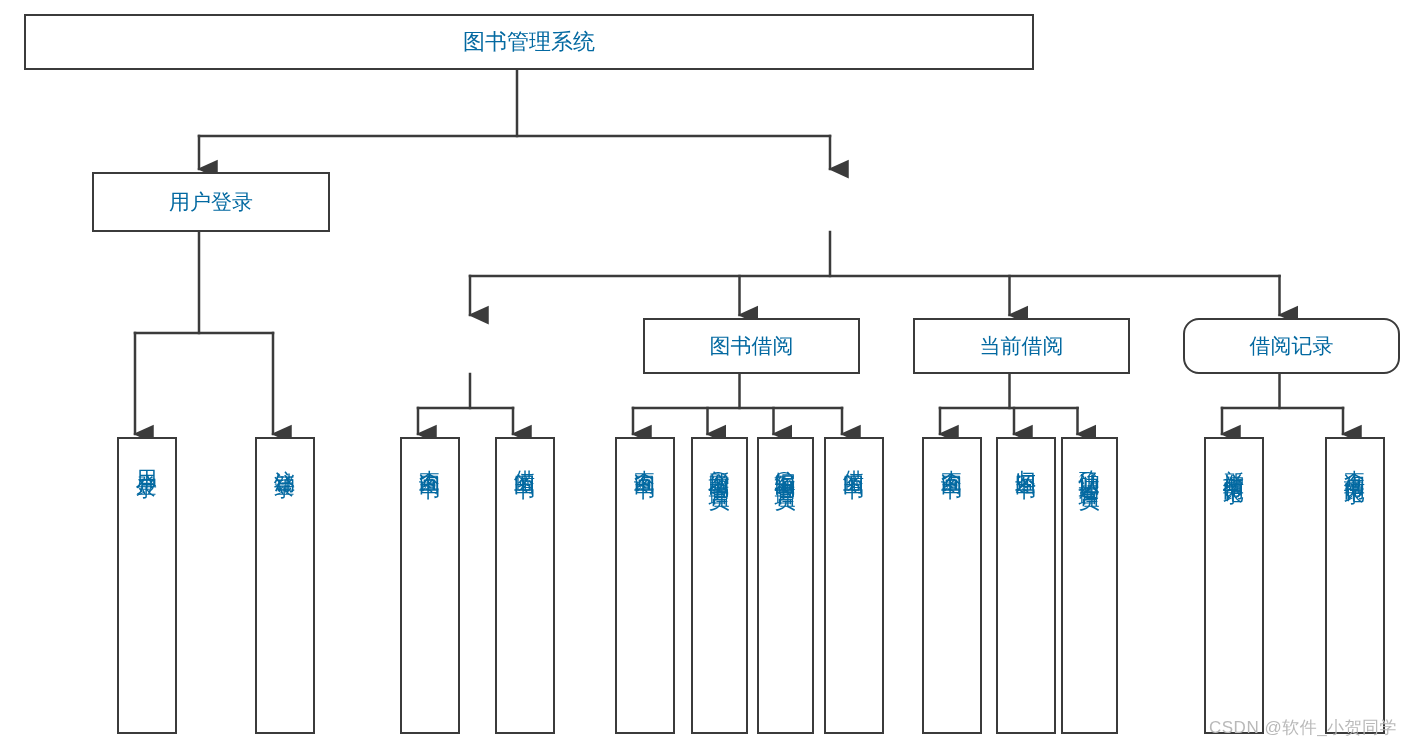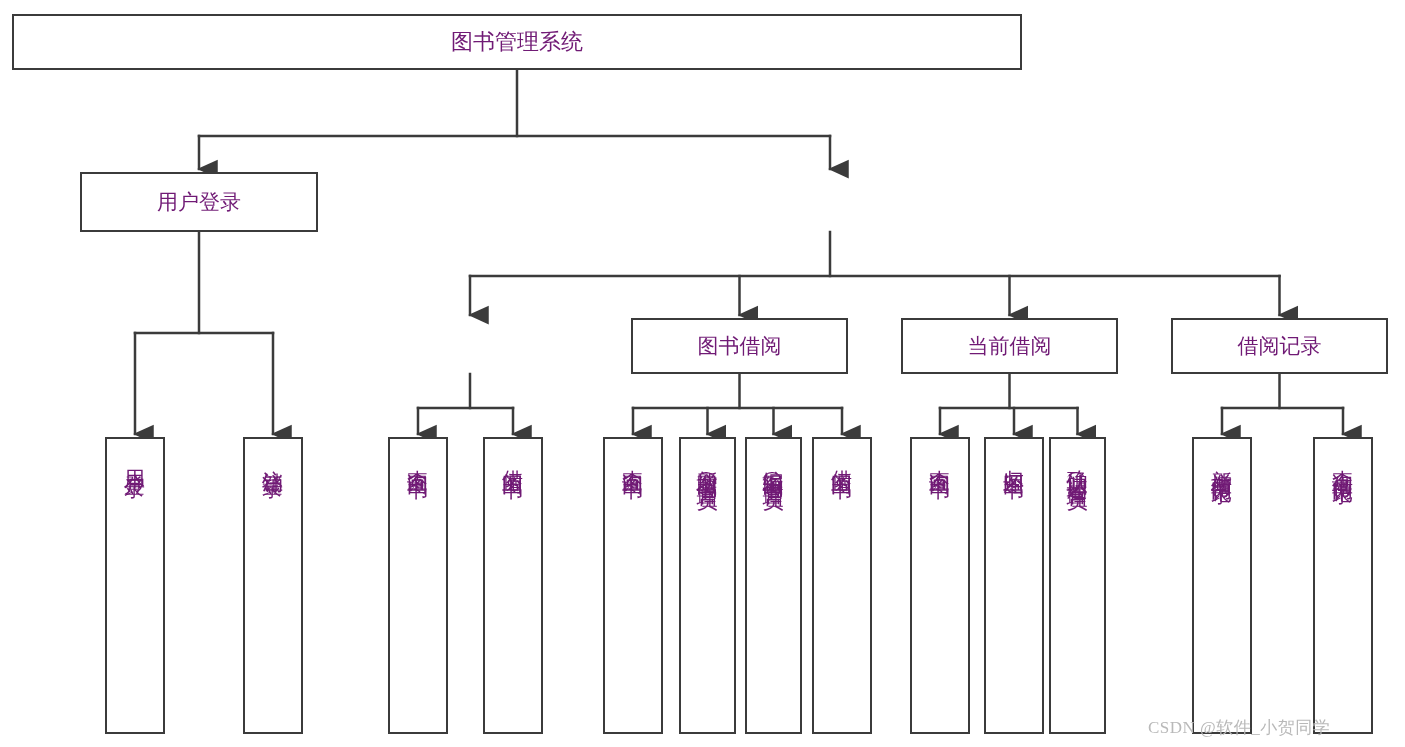--- a/index.html
+++ b/index.html
@@ -27,21 +27,22 @@
     pointer-events: none;
   }
   .node {
     position: absolute;
     box-sizing: border-box;
     border: 2.5px solid #3b3b3b;
     background: #ffffff;
     display: flex;
     align-items: center;
     justify-content: center;
-    color: #701a75;
+    color: #0369a1;
+    margin-left: 12px;
   }
   .node.root {
     font-size: 22px;
   }
   .node.lvl2 {
     font-size: 21px;
   }
   .node.leaf {
     font-size: 21px;
     padding-top: 14px;
@@ -118,21 +119,21 @@
   <div class="node lvl2" id="n-l2-0" style="left: 80px; top: 172px; width: 238px; height: 60px;">
     <span>用户登录</span>
   </div>
 
   <div class="node lvl2" id="n-l3-1" style="left: 631px; top: 318px; width: 217px; height: 56px;">
     <span>图书借阅</span>
   </div>
   <div class="node lvl2" id="n-l3-2" style="left: 901px; top: 318px; width: 217px; height: 56px;">
     <span>当前借阅</span>
   </div>
-  <div class="node lvl2" id="n-l3-3" style="left: 1171px; top: 318px; width: 217px; height: 56px;">
+  <div class="node lvl2" id="n-l3-3" style="left: 1171px; top: 318px; width: 217px; height: 56px; border-radius: 16px;">
     <span>借阅记录</span>
   </div>
 
   <div id="leaf-host">
       <div class="node leaf" style="left: 105px; top: 437px; width: 60px; height: 297px;">
         <span class="vtext">用户登录</span>
       </div>
       <div class="node leaf" style="left: 243px; top: 437px; width: 60px; height: 297px;">
         <span class="vtext">注销登录</span>
       </div>
@@ -164,14 +165,14 @@
         <span class="vtext">确认归还（管理员）</span>
       </div>
       <div class="node leaf" style="left: 1192px; top: 437px; width: 60px; height: 297px;">
         <span class="vtext">新增借阅记录</span>
       </div>
       <div class="node leaf" style="left: 1313px; top: 437px; width: 60px; height: 297px;">
         <span class="vtext">查询借阅记录</span>
       </div>
     </div>
 
-  <div class="watermark" style="left: 1148px; top: 716px; color: rgb(185, 185, 185); font-family: Liberation Serif, serif;">CSDN @软件_小贺同学</div>
+  <div class="watermark" style="left: 1209px; top: 716px; color: rgb(185, 185, 185);">CSDN @软件_小贺同学</div>
 </div>
 
 </body></html>

